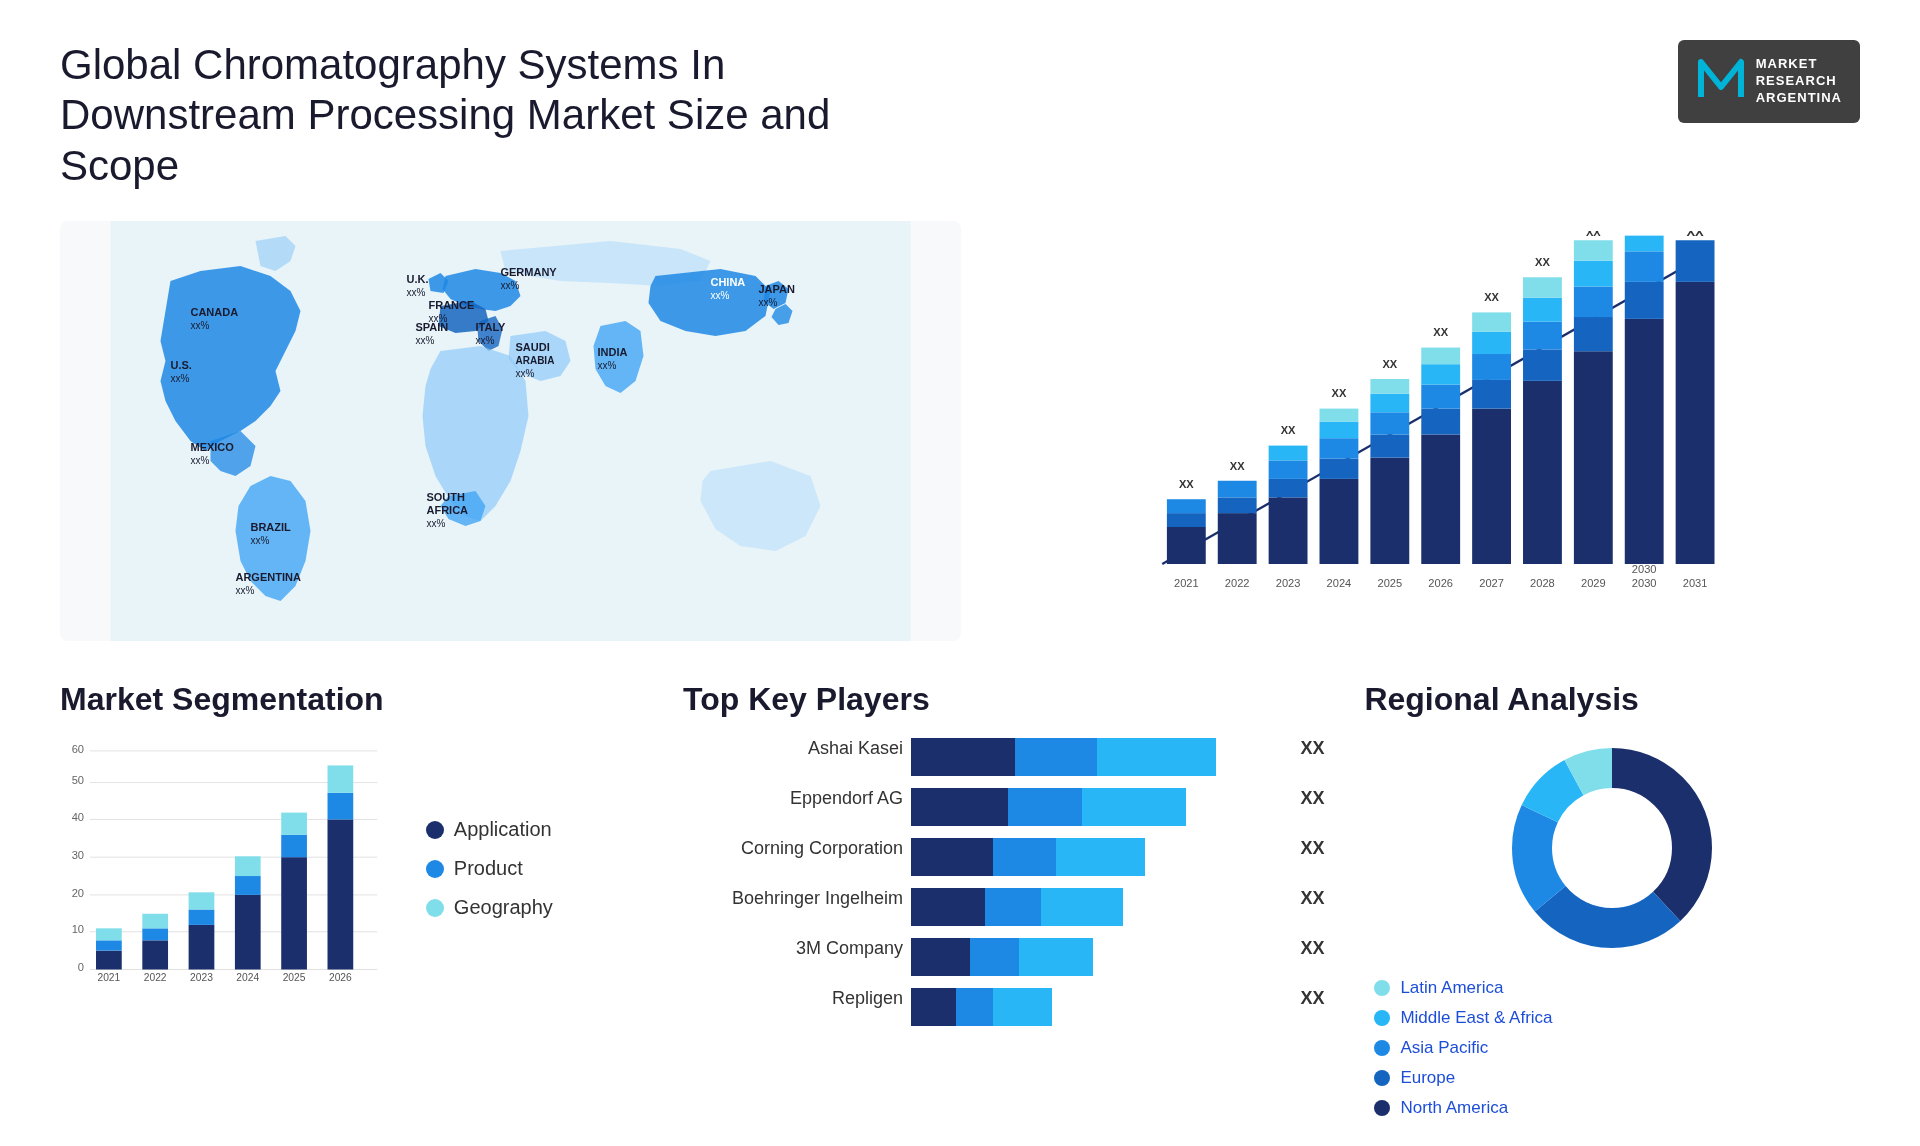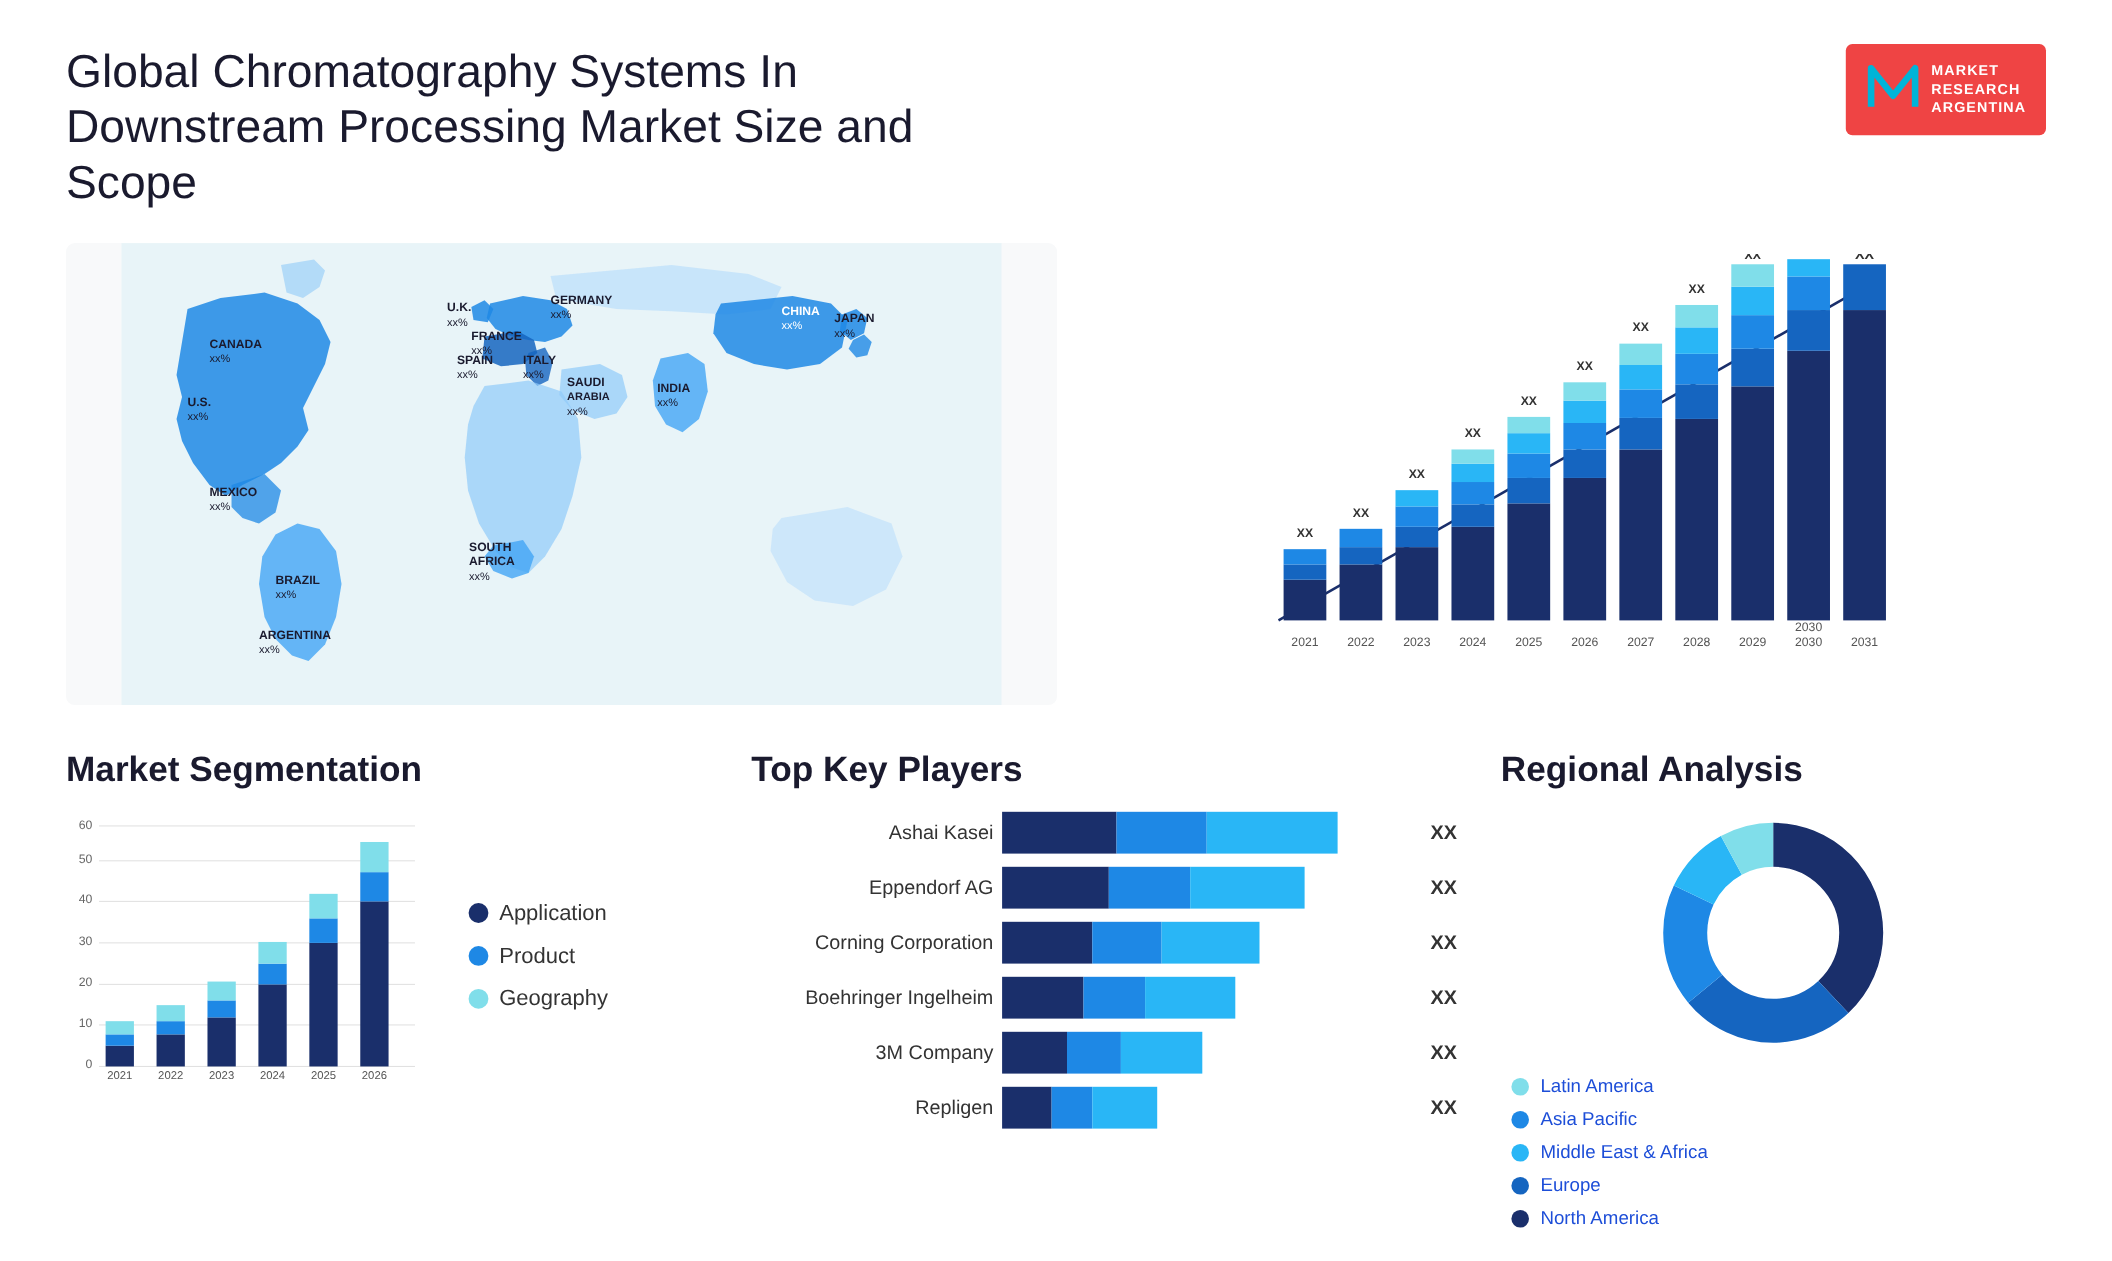--- a/index.html
+++ b/index.html
@@ -31,21 +31,21 @@
       color: #1a1a2e;
       line-height: 1.2;
       max-width: 820px;
     }
     .logo-container {
       display: flex;
       flex-direction: column;
       align-items: center;
     }
     .logo-box {
-      background: #ef4444;
+      background: #404040;
       padding: 12px 18px;
       border-radius: 6px;
       display: flex;
       align-items: center;
       gap: 10px;
     }
     .logo-m {
       font-size: 36px;
       font-weight: 900;
       color: #00b4d8;
@@ -139,21 +139,20 @@
     .players-section {
       flex: 1.1;
     }
     .players-list {
       display: flex;
       flex-direction: column;
       gap: 12px;
     }
     .player-row {
       display: flex;
-      align-items: center;
       gap: 8px;
     }
     .player-name {
       width: 220px;
       font-size: 18px;
       color: #333;
       text-align: right;
       flex-shrink: 0;
     }
     .player-bar-container {
@@ -575,26 +574,26 @@
             <circle cx="110" cy="110" r="58" fill="#fff"></circle>
           </svg>
         </div>
 
         <div class="regional-legend">
           <div class="regional-legend-item">
             <div class="regional-dot" style="background:#80deea;"></div>
             <span>Latin America</span>
           </div>
           <div class="regional-legend-item">
+            <div class="regional-dot" style="background:#29b6f6;"></div>
+            <span>Middle East &amp; Africa</span>
+          </div>
+          <div class="regional-legend-item">
             <div class="regional-dot" style="background:#1e88e5;"></div>
             <span>Asia Pacific</span>
-          </div>
-          <div class="regional-legend-item">
-            <div class="regional-dot" style="background:#29b6f6;"></div>
-            <span>Middle East &amp; Africa</span>
           </div>
           <div class="regional-legend-item">
             <div class="regional-dot" style="background:#1565c0;"></div>
             <span>Europe</span>
           </div>
           <div class="regional-legend-item">
             <div class="regional-dot" style="background:#1a2f6b;"></div>
             <span>North America</span>
           </div>
         </div>

